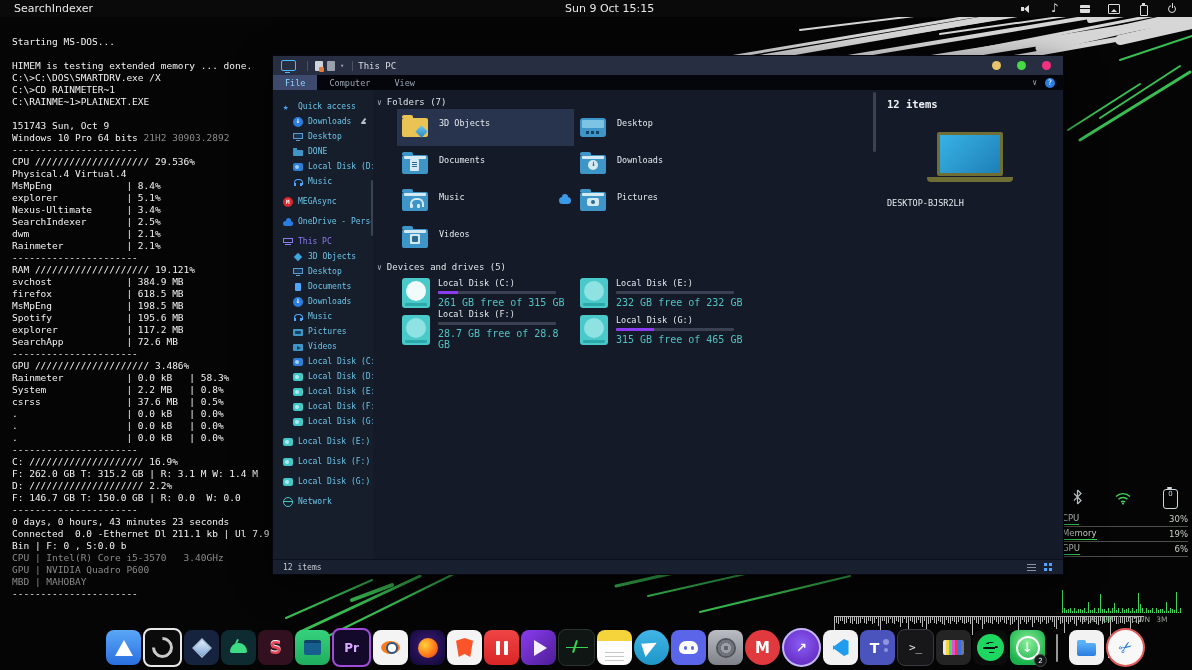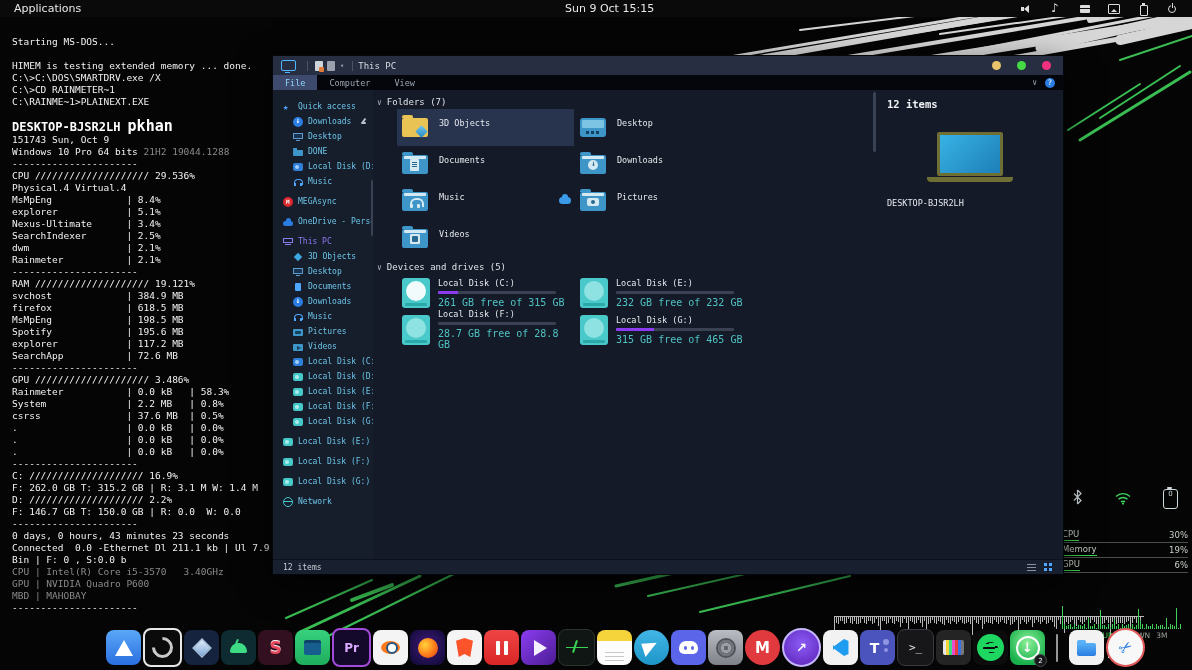--- a/index.html
+++ b/index.html
@@ -155,21 +155,21 @@
   .sb-icons{margin-left:auto;display:flex;gap:8px;align-items:center;}
   .sb-list{width:9px;height:8px;position:relative;}
   .sb-list::before{content:"";position:absolute;left:0;top:1px;width:9px;height:1px;background:#8a90a0;box-shadow:0 3px 0 #8a90a0,0 6px 0 #8a90a0;}
   .sb-grid{width:9px;height:8px;position:relative;}
   .sb-grid::before{content:"";position:absolute;left:0;top:0;width:3px;height:3px;background:#4da6ff;box-shadow:5px 0 0 #4da6ff,0 5px 0 #4da6ff,5px 5px 0 #4da6ff;}
   
   .widget{position:absolute;left:1062px;top:486px;width:126px;z-index:3;font-family:"DejaVu Sans",sans-serif;}
   .wicons{display:flex;justify-content:space-between;align-items:center;padding:0 10px;height:26px;}
   .wbattery{width:13px;height:18px;border:1.5px solid #cfd8dc;border-radius:3px;position:relative;font-size:7px;color:#cfd8dc;display:flex;align-items:flex-start;justify-content:center;}
   .wbattery::before{content:"";position:absolute;top:-3.5px;left:3px;width:5px;height:2px;background:#cfd8dc;border-radius:1px;}
-  .wstats{margin-top:16px;}
+  .wstats{}
   .wrow{display:flex;justify-content:space-between;align-items:center;height:14px;border-bottom:1px solid #4a4f4a;font-size:8.5px;color:#c8d0c8;}
   .wlabel{border-bottom:1px solid #39d353;padding-bottom:1px;}
   .gwave{display:flex;align-items:flex-end;height:26px;margin-top:30px;overflow:hidden;}
   .gwave span{width:1px;margin-right:1px;background:#3fd35c;flex:none;}
   .wnet{display:flex;justify-content:center;gap:6px;font-size:7.5px;color:#9aa39a;margin-top:2px;align-items:center;}
   .wnet .up{color:#39d353;}
   .wnet .vsep{width:1px;height:8px;background:#666;}
   
   .wwave{position:absolute;left:834px;top:616px;width:310px;height:30px;z-index:2;border-top:1px solid #b8b8b8;display:flex;align-items:flex-start;overflow:hidden;}
   .wwave span{width:1px;margin-right:1px;background:#d8d8d8;flex:none;opacity:.85;}
@@ -274,43 +274,42 @@
     <line x1="648" y1="596" x2="860" y2="548" stroke-width="2"></line>
     <line x1="700" y1="612" x2="850" y2="576" stroke-width="2"></line>
     <line x1="1068" y1="130" x2="1140" y2="84" stroke-width="2"></line>
     <line x1="1080" y1="140" x2="1190" y2="72" stroke-width="3"></line>
     <line x1="1100" y1="118" x2="1180" y2="66" stroke-width="2"></line>
     <line x1="1120" y1="60" x2="1192" y2="36" stroke-width="2"></line>
   </g>
 </svg>
 
 <div class="topbar">
-  <span class="tb-app">Applications</span>
+  <span class="tb-app">SearchIndexer</span>
   <span class="tb-clock">Sun  9 Oct 15:15</span>
   <div class="tb-icons">
       <span class="ti ti-volume"></span>
       <span class="ti ti-music"></span>
       <span class="ti ti-package"></span>
       <span class="ti ti-image"></span>
       <span class="ti ti-battery"></span>
       <span class="ti ti-power"></span>
     </div>
 </div>
 
 <div class="terminal">
     <div class="tline"><span class="ts-w">Starting MS-DOS...</span></div>
     <div class="tline"><span class="ts-w"></span>&nbsp;</div>
     <div class="tline"><span class="ts-w">HIMEM is testing extended memory ... done.</span></div>
     <div class="tline"><span class="ts-w">C:\&gt;C:\DOS\SMARTDRV.exe /X</span></div>
     <div class="tline"><span class="ts-w">C:\&gt;CD RAINMETER~1</span></div>
     <div class="tline"><span class="ts-w">C:\RAINME~1&gt;PLAINEXT.EXE</span></div>
     <div class="tline"><span class="ts-w"></span>&nbsp;</div>
-    <div class="tline"><span class="ts-host">DESKTOP-BJSR2LH </span><span class="ts-user">pkhan</span></div>
     <div class="tline"><span class="ts-w">151743 Sun, Oct 9</span></div>
-    <div class="tline"><span class="ts-w">Windows 10 Pro 64 bits </span><span class="ts-g">21H2 19044.1288</span></div>
+    <div class="tline"><span class="ts-w">Windows 10 Pro 64 bits </span><span class="ts-g">21H2 30903.2892</span></div>
     <div class="tline"><span class="ts-w">----------------------</span></div>
     <div class="tline"><span class="ts-w">CPU //////////////////// 29.536%</span></div>
     <div class="tline"><span class="ts-w">Physical.4 Virtual.4</span></div>
     <div class="tline"><span class="ts-w">MsMpEng             | 8.4%</span></div>
     <div class="tline"><span class="ts-w">explorer            | 5.1%</span></div>
     <div class="tline"><span class="ts-w">Nexus-Ultimate      | 3.4%</span></div>
     <div class="tline"><span class="ts-w">SearchIndexer       | 2.5%</span></div>
     <div class="tline"><span class="ts-w">dwm                 | 2.1%</span></div>
     <div class="tline"><span class="ts-w">Rainmeter           | 2.1%</span></div>
     <div class="tline"><span class="ts-w">----------------------</span></div>

